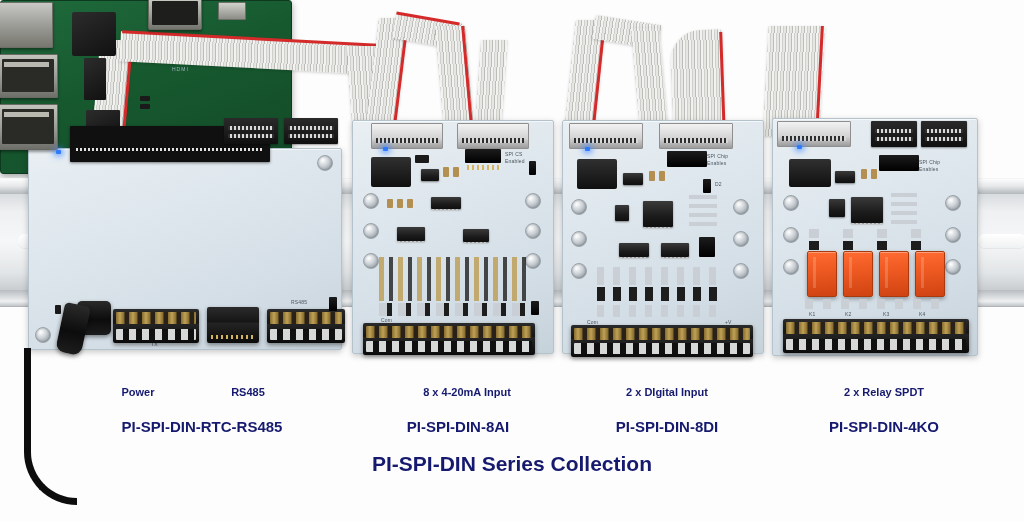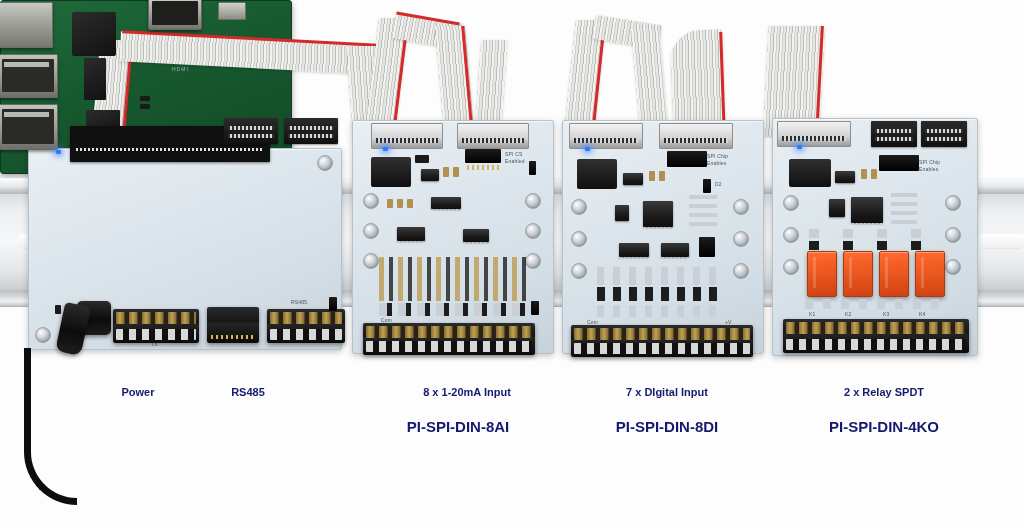--- a/index.html
+++ b/index.html
@@ -390,24 +390,26 @@
         <div class="term-holes"></div>
     </div>
   </div>
 
   <div class="barrel" style="left:60px;top:304px;width:26px;height:50px;border-radius:5px 5px 9px 9px;
        transform:rotate(12deg);"></div>
   <div class="pwr-cable" style="left:24px;top:348px;width:46px;height:150px;"></div>
 
   <div class="lbl lbl-1" style="left:138px;top:386px;">Power</div>
   <div class="lbl lbl-1" style="left:248px;top:386px;">RS485</div>
-
-  <div class="lbl lbl-1" style="left:467px;top:386px;">8 x 1-20mA Input</div>
+  <div class="lbl lbl-2" style="left:202px;top:418px;">PI-SPI-DIN-RTC-RS485</div>
+
+  <div class="lbl lbl-1" style="left:467px;top:386px;">8 x 4-20mA Input</div>
   <div class="lbl lbl-2" style="left:458px;top:418px;">PI-SPI-DIN-8AI</div>
 
-  <div class="lbl lbl-1" style="left:667px;top:386px;">7 x DIgital Input</div>
+  <div class="lbl lbl-1" style="left:667px;top:386px;">2 x DIgital Input</div>
   <div class="lbl lbl-2" style="left:667px;top:418px;">PI-SPI-DIN-8DI</div>
 
   <div class="lbl lbl-1" style="left:884px;top:386px;">2 x Relay SPDT</div>
   <div class="lbl lbl-2" style="left:884px;top:418px;">PI-SPI-DIN-4KO</div>
 
+  <div class="title">PI-SPI-DIN Series Collection</div>
 
 </div>
 
 </body></html>

